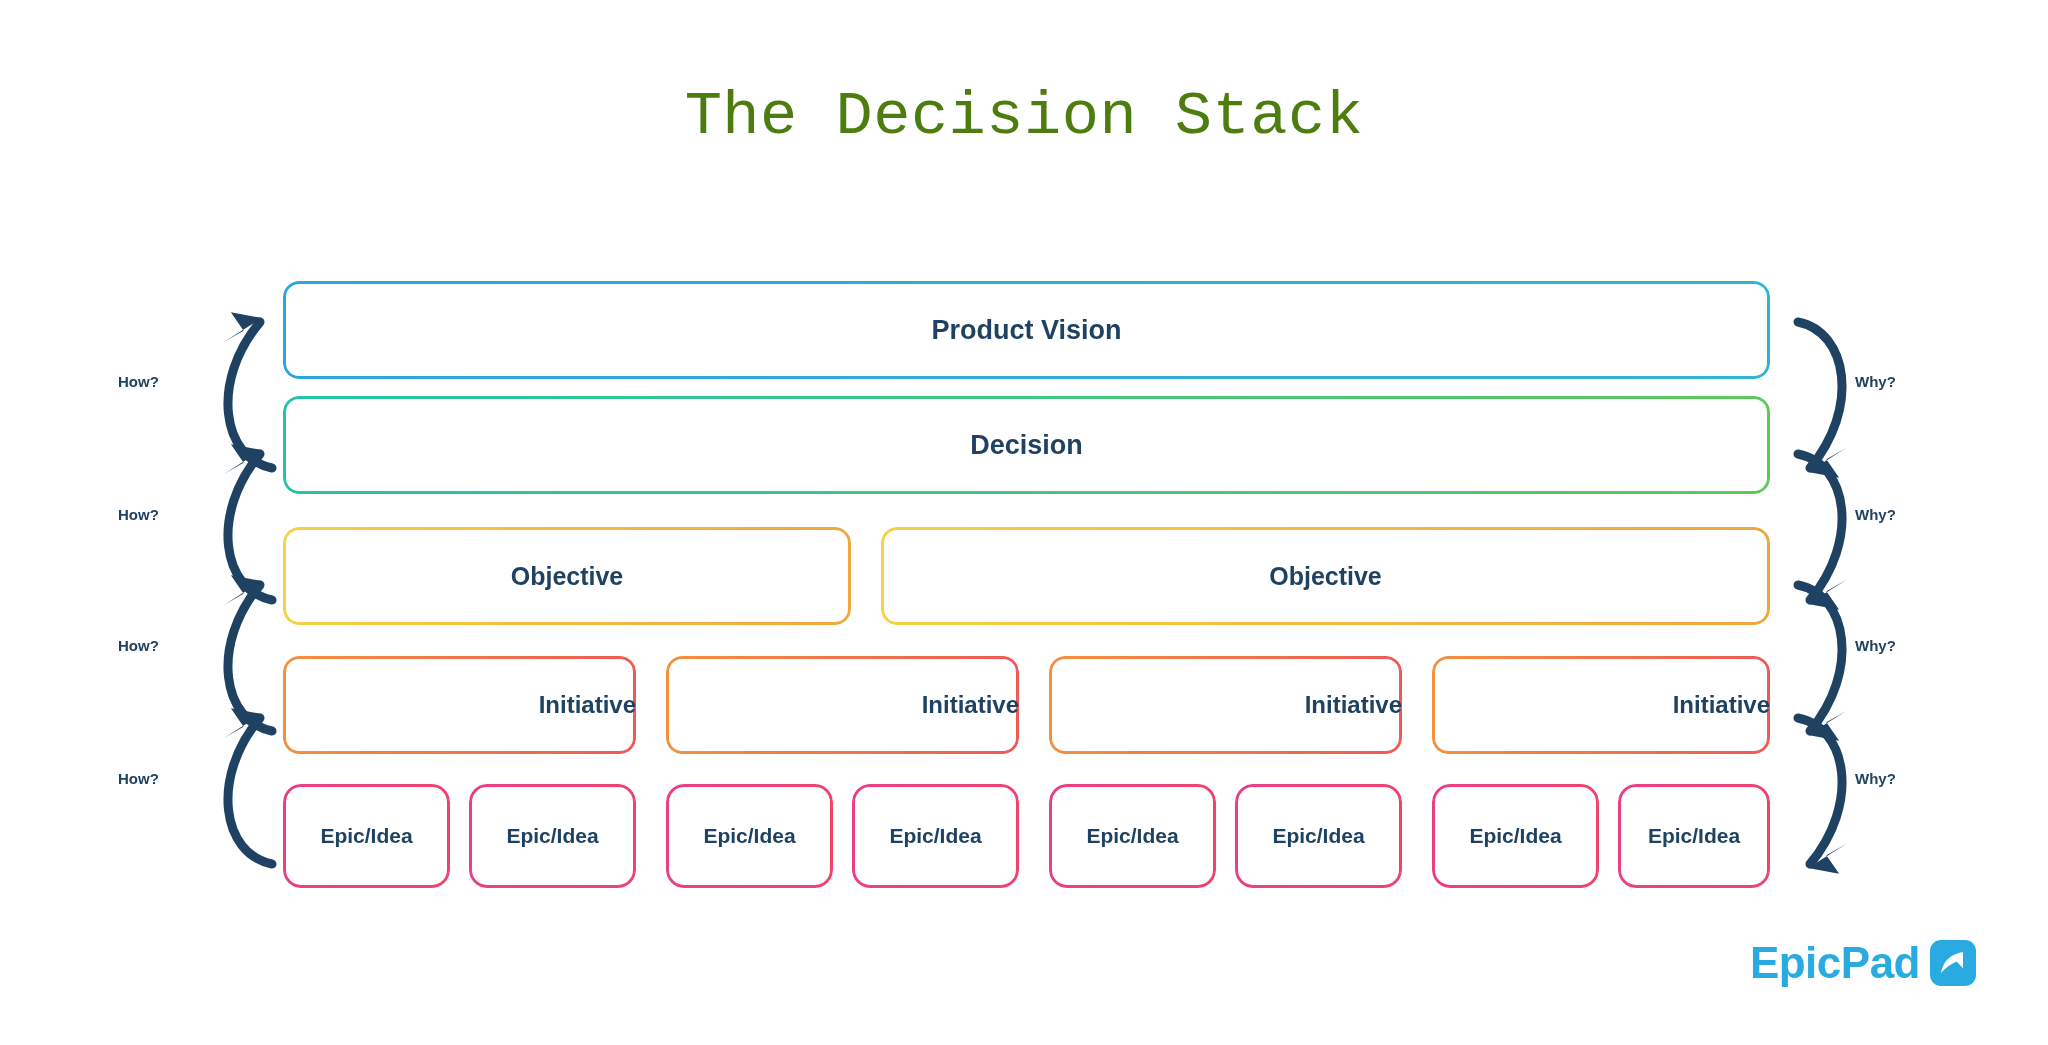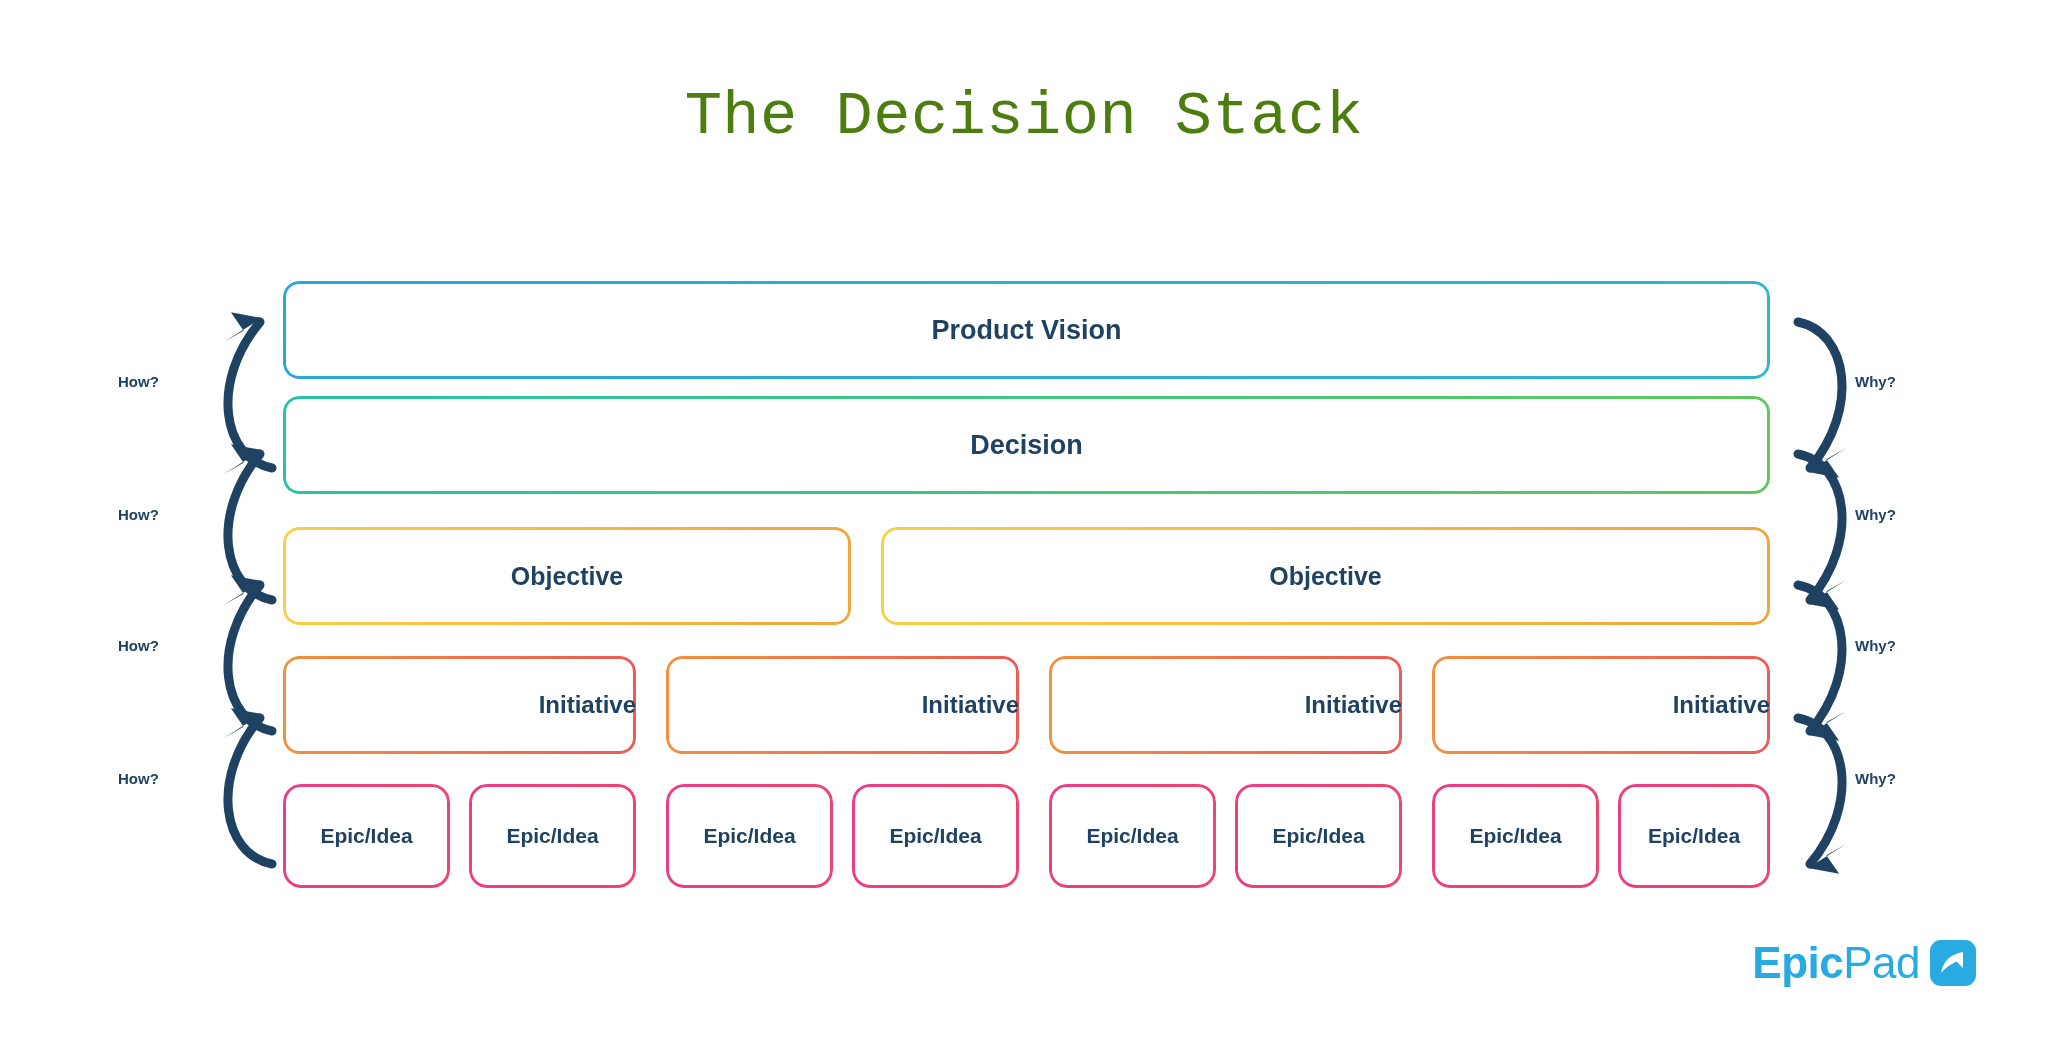--- a/index.html
+++ b/index.html
@@ -126,21 +126,21 @@
     align-items: center;
     gap: 10px;
   }
   #logo-word {
     font-size: 44px;
     color: #29abe2;
     letter-spacing: -0.5px;
     font-family: "Liberation Sans", sans-serif;
   }
   #logo-word .bold { font-weight: bold; }
-  #logo-word .light { font-weight: normal; }
+  #logo-word .light { font-weight: bold; }
   #logo-mark { display: block; }
 </style>
 </head>
 <body>
 
 <div id="title-block">
   <div id="main-title">The Decision Stack</div>
 </div>
 
 <div id="stack">

